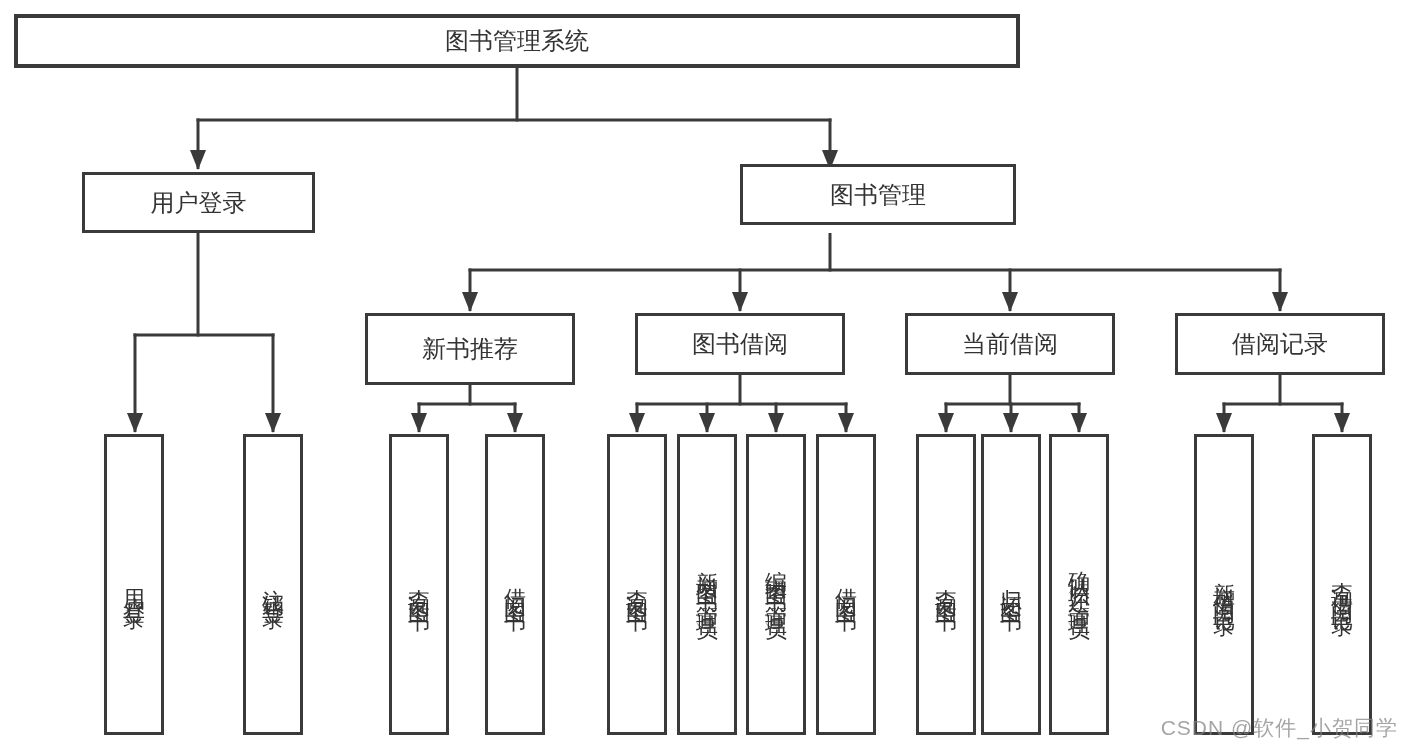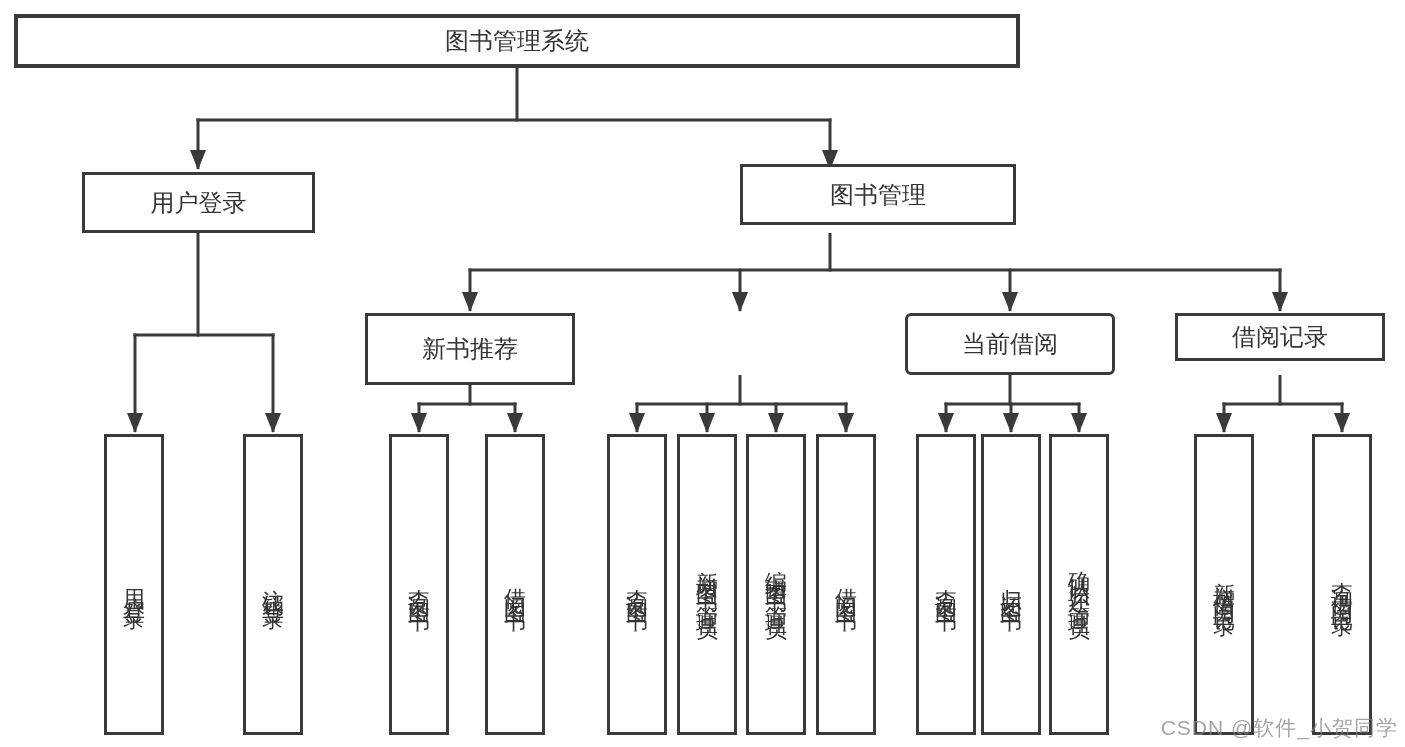--- a/index.html
+++ b/index.html
@@ -111,24 +111,27 @@
   <div class="box h" style="left:82px; top:172px; width:233px; height:61px;">
     <span>用户登录</span>
   </div>
   <div class="box h" style="left:712px; top:164px; width:276px; height:61px;margin-left:28px;">
     <span>图书管理</span>
   </div>
 
   <div class="box h" style="left:365px; top:313px; width:210px; height:72px;">
     <span>新书推荐</span>
   </div>
-  <div class="box h" style="left:905px; top:313px; width:210px; height:62px;border-radius:6px;">
+  <div class="box h" style="left:635px; top:313px; width:210px; height:62px;">
+    <span>图书借阅</span>
+  </div>
+  <div class="box h" style="left:905px; top:313px; width:210px; height:62px;">
     <span>当前借阅</span>
   </div>
-  <div class="box h" style="left:1175px; top:313px; width:210px; height:48px;">
+  <div class="box h" style="left:1175px; top:313px; width:210px; height:62px;">
     <span>借阅记录</span>
   </div>
 
   <div class="box v" style="left:104px; top:434px; width:60px; height:301px;">
     <span>用户登录</span>
   </div>
   <div class="box v" style="left:243px; top:434px; width:60px; height:301px;">
     <span>注销登录</span>
   </div>
 

